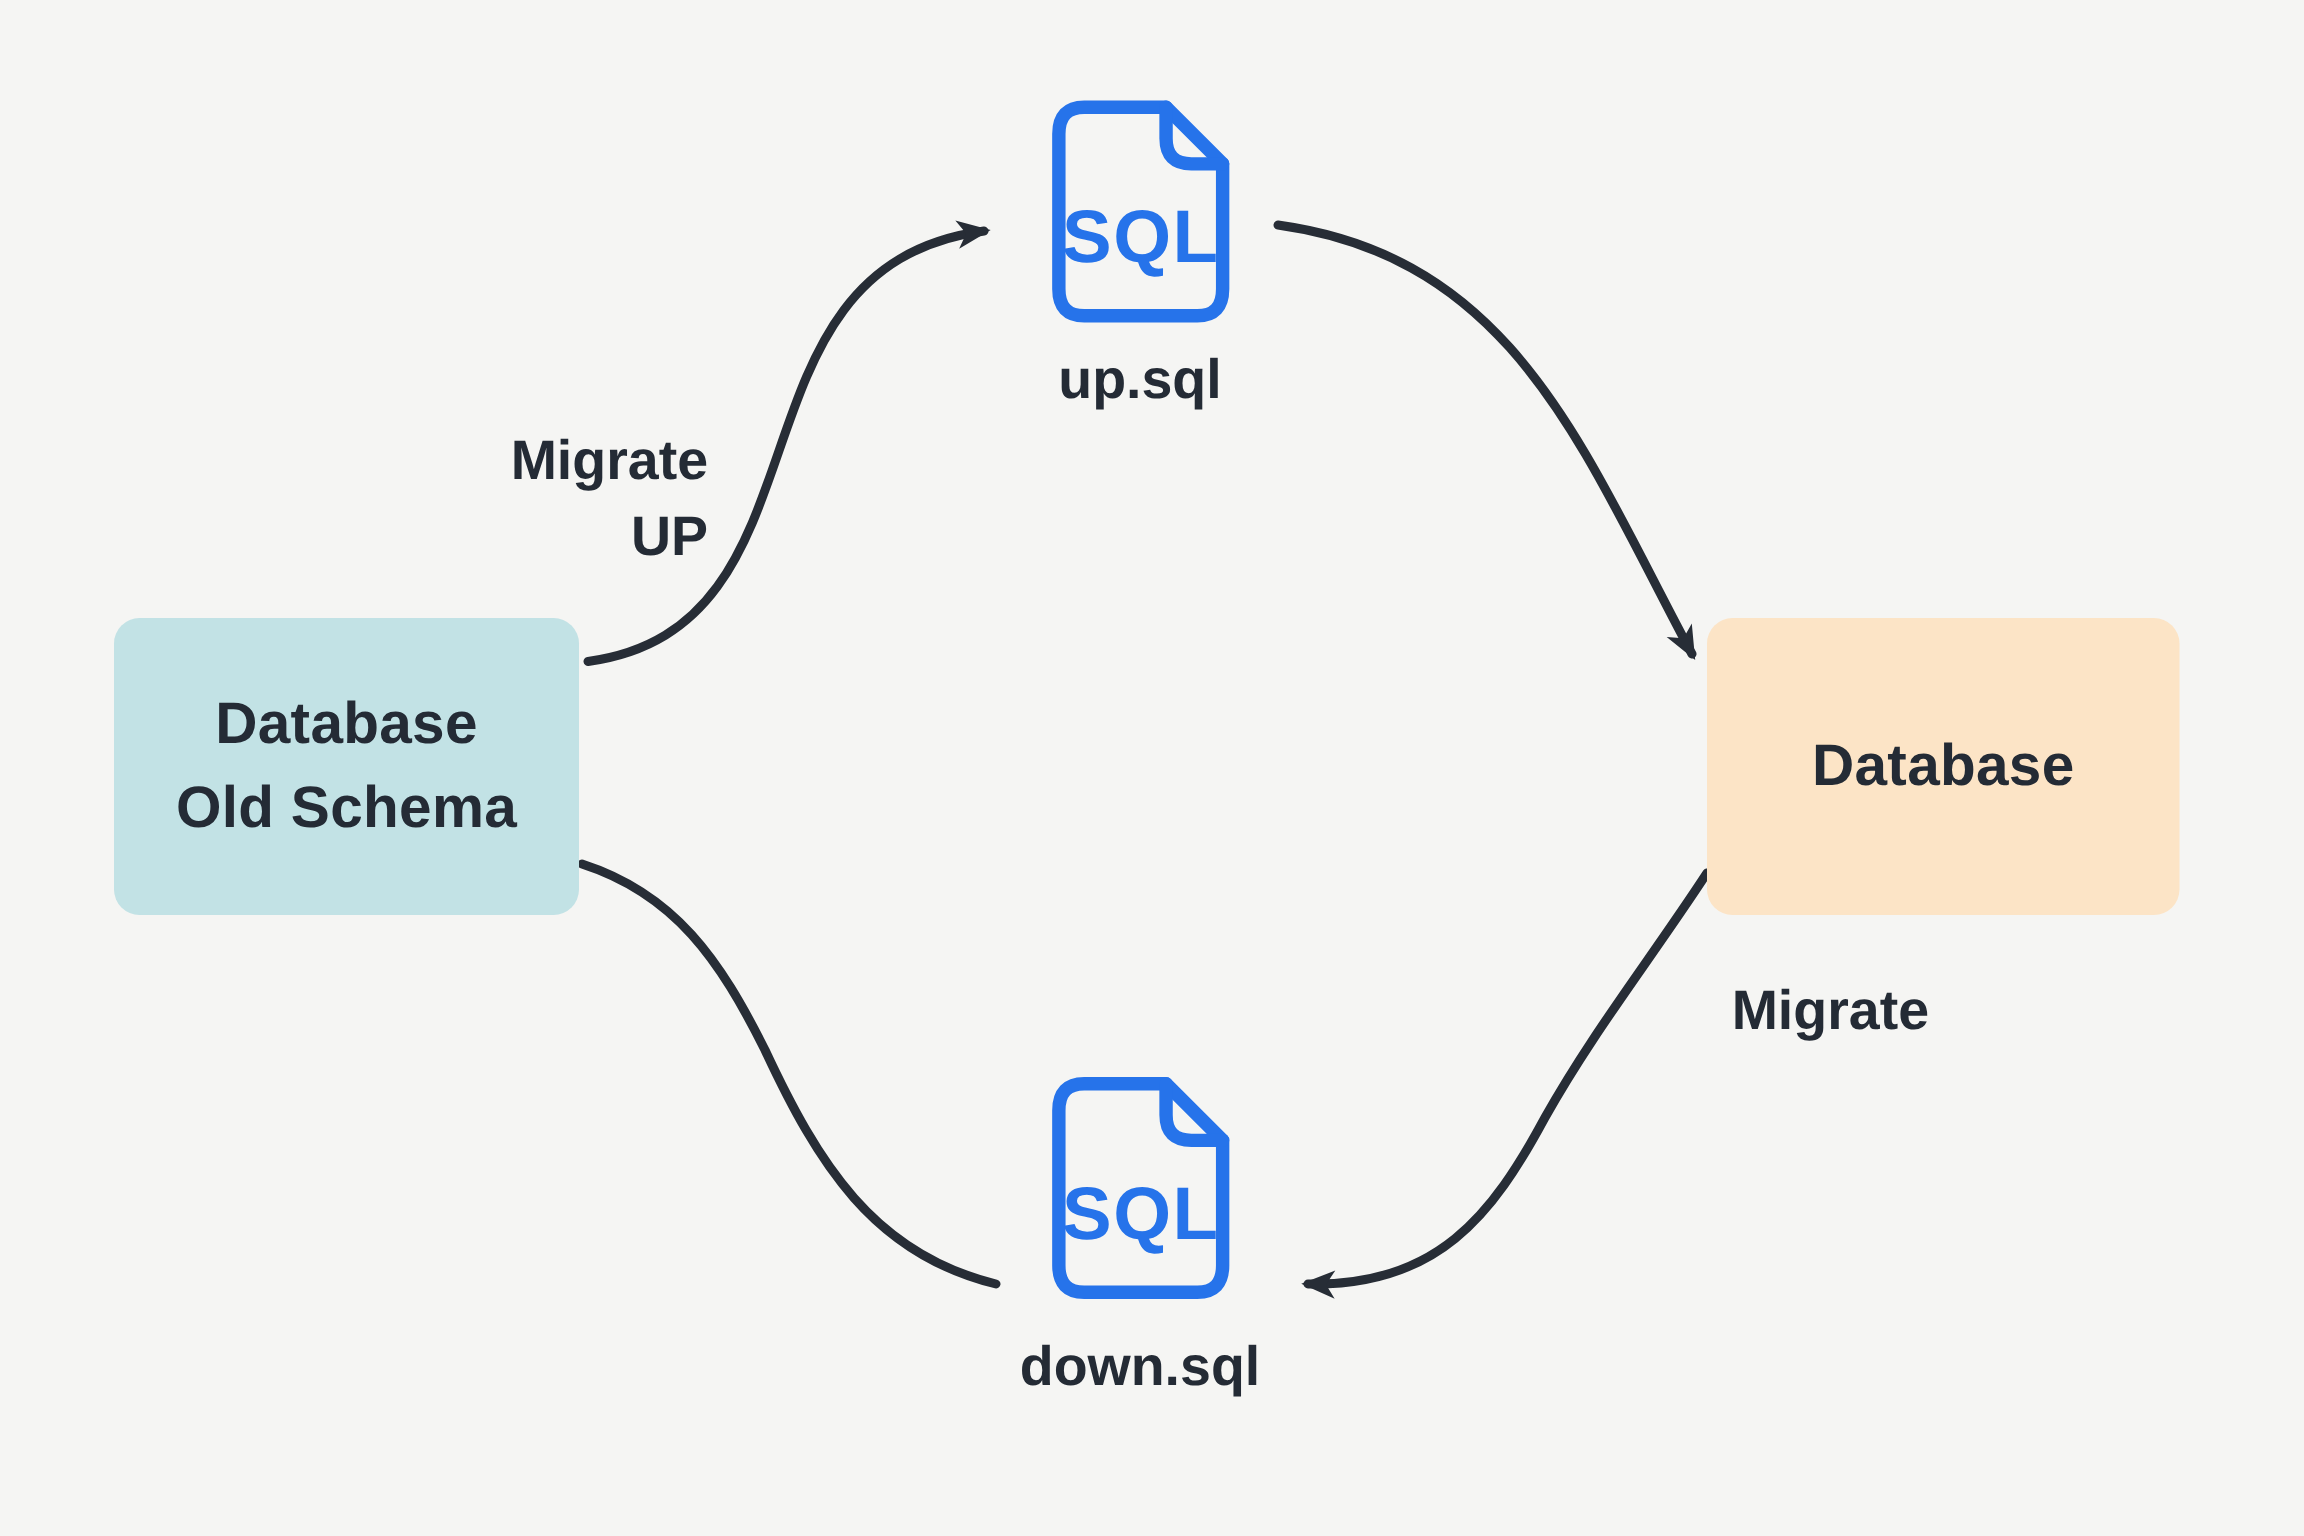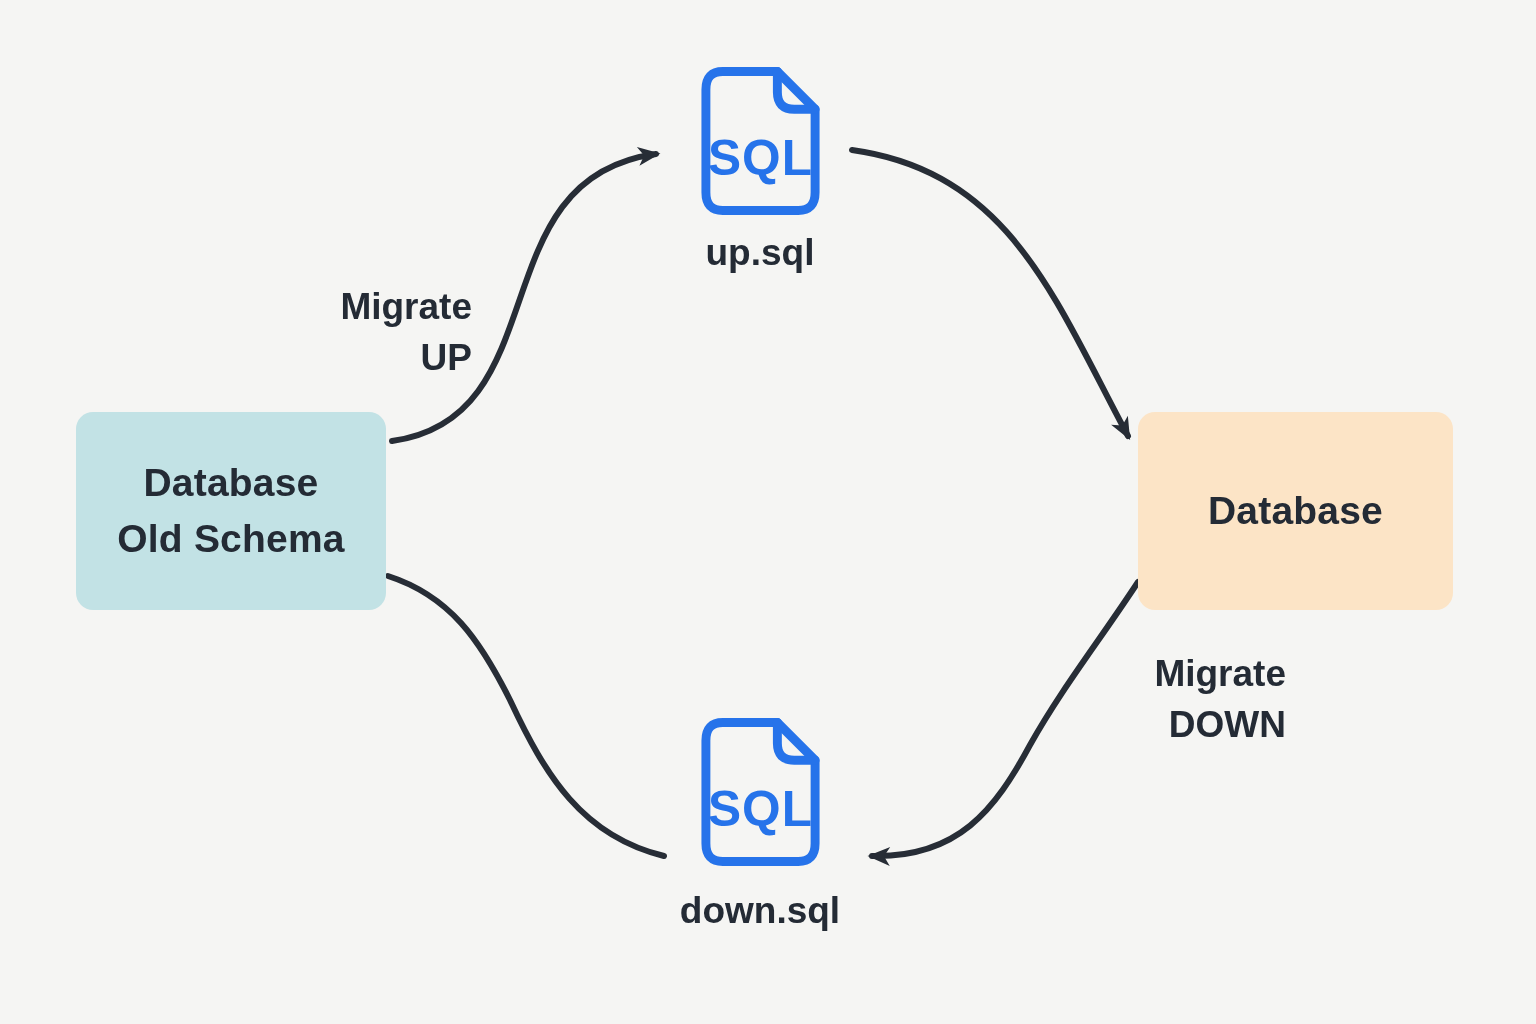--- a/index.html
+++ b/index.html
@@ -148,16 +148,15 @@
     <text class="sql-glyph" x="68" y="113" text-anchor="middle" fill="#2673ea">SQL</text>
   </svg>
   <div class="file-label file-label-down">down.sql</div>
 
   <div class="edge-label edge-label-up">
     <div>Migrate</div>
     <div>UP</div>
   </div>
   <div class="edge-label edge-label-down">
     <div>Migrate</div>
-    <div>DOWN</div>
   </div>
 
 </div>
 
 </body></html>

